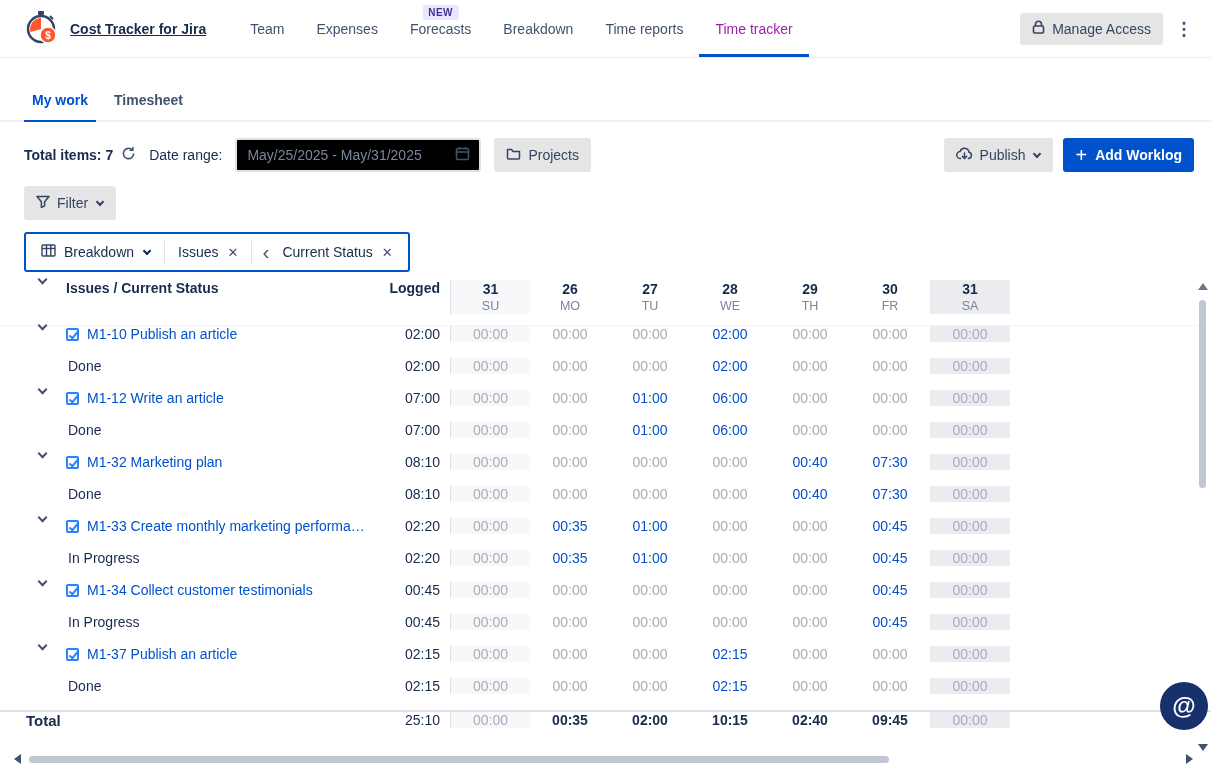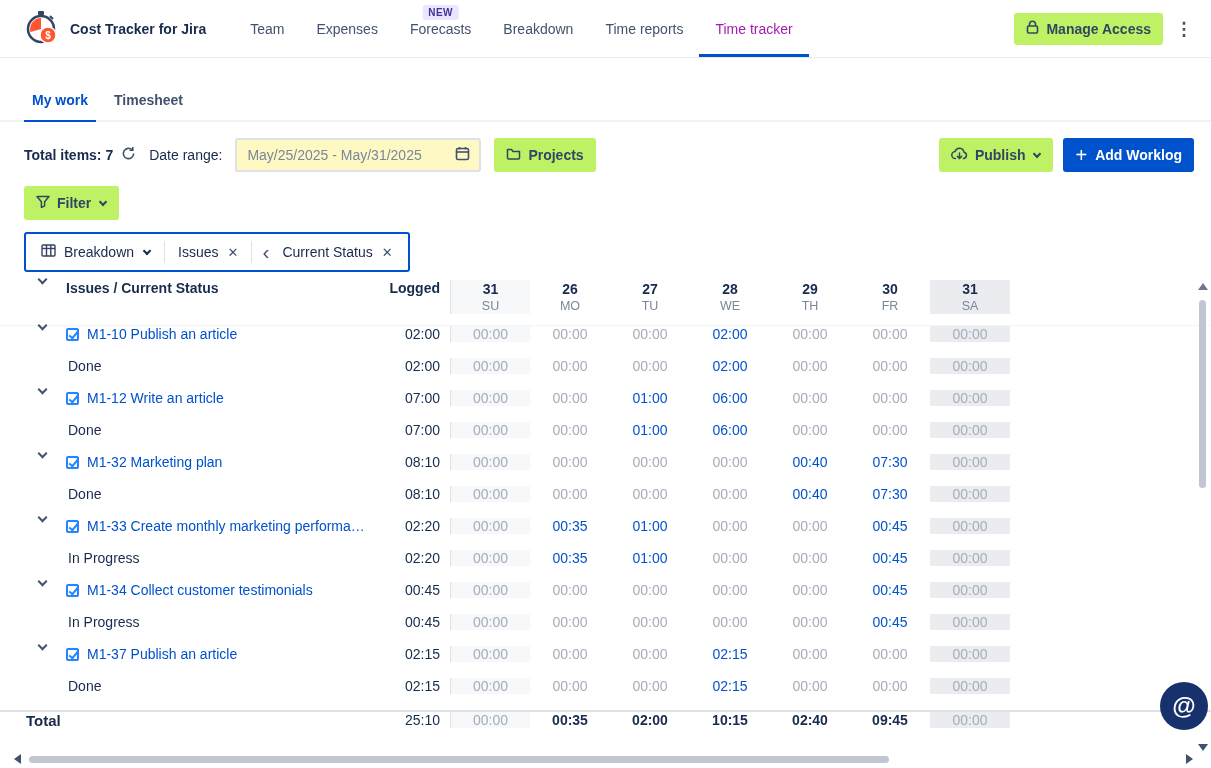--- a/index.html
+++ b/index.html
@@ -3,44 +3,44 @@
 <meta charset="utf-8">
 <style>
   *{margin:0;padding:0;box-sizing:border-box;}
   html,body{background:#fff;}
   .page{position:relative;width:1211px;height:768px;background:#fff;overflow:hidden;
         font-family:"Liberation Sans",sans-serif;color:#172B4D;font-size:14px;}
 
   
   .appbar{display:flex;align-items:stretch;height:58px;border-bottom:1px solid #EBECF0;padding:0 12px 0 22px;}
   .brand{display:flex;align-items:center;gap:10px;}
-  .brand-title{font-weight:700;}
+  .brand-title{font-weight:700;text-decoration:underline;}
   .mainnav{display:flex;margin-left:28px;}
   .nav-item{position:relative;display:flex;align-items:center;padding:0 16px;color:#42526E;font-weight:500;cursor:pointer;white-space:nowrap;}
   .nav-item.active{color:#a21caf;box-shadow:inset 0 -3px 0 #0052CC;}
   .badge{position:absolute;top:5px;left:50%;transform:translateX(-50%);background:#EAE6FF;color:#403294;
          font-size:10px;font-weight:700;padding:2px 6px;border-radius:3px;letter-spacing:.4px;}
   .appbar-right{margin-left:auto;display:flex;align-items:center;gap:6px;}
   .btn{display:inline-flex;align-items:center;gap:7px;height:32px;padding:0 12px;border:none;border-radius:3px;
-       background:#bef264;color:#344563;font-family:inherit;font-size:14px;font-weight:700;cursor:pointer;white-space:nowrap;}
+       background:#e5e5e5;color:#344563;font-family:inherit;font-size:14px;font-weight:400;cursor:pointer;white-space:nowrap;}
   .btn.tall{height:34px;}
   .btn.primary{background:#0052CC;color:#fff;font-weight:600;}
   .kebab{border:none;background:none;font-size:18px;font-weight:700;color:#42526E;width:30px;height:32px;cursor:pointer;}
 
   
   .subtabs{display:flex;gap:10px;padding:0 24px;margin-top:22px;border-bottom:2px solid #F0F1F2;}
   .subtab{padding:12px 8px;font-weight:600;color:#42526E;margin-bottom:-2px;cursor:pointer;}
   .subtab.active{color:#0052CC;border-bottom:2px solid #0052CC;}
 
   
   .toolbar{display:flex;align-items:center;margin:16px 17px 0 24px;gap:13px;}
   .bold{font-weight:700;}
   .iconbtn{background:none;border:none;color:#42526E;cursor:pointer;display:flex;align-items:center;margin-left:-5px;}
   .date-input{width:246px;height:34px;border:2px solid #DFE1E6;border-radius:3px;display:flex;align-items:center;
-              justify-content:space-between;padding:0 9px 0 10px;color:#7A869A;cursor:text;background:#fef9c3;}
+              justify-content:space-between;padding:0 9px 0 10px;color:#7A869A;cursor:text;background:#000000;}
   .toolbar-right{margin-left:auto;display:flex;gap:10px;}
   .plus{font-size:20px;font-weight:400;line-height:1;margin-right:1px;}
 
   
   .chev{display:inline-block;width:6px;height:6px;border-right:2px solid currentColor;border-bottom:2px solid currentColor;
         transform:rotate(45deg);margin:-3px 1px 0 2px;}
   .chev.big{width:7px;height:7px;color:#42526E;margin-top:-4px;}
 
   
   .filter-row{margin:14px 24px 0;}

